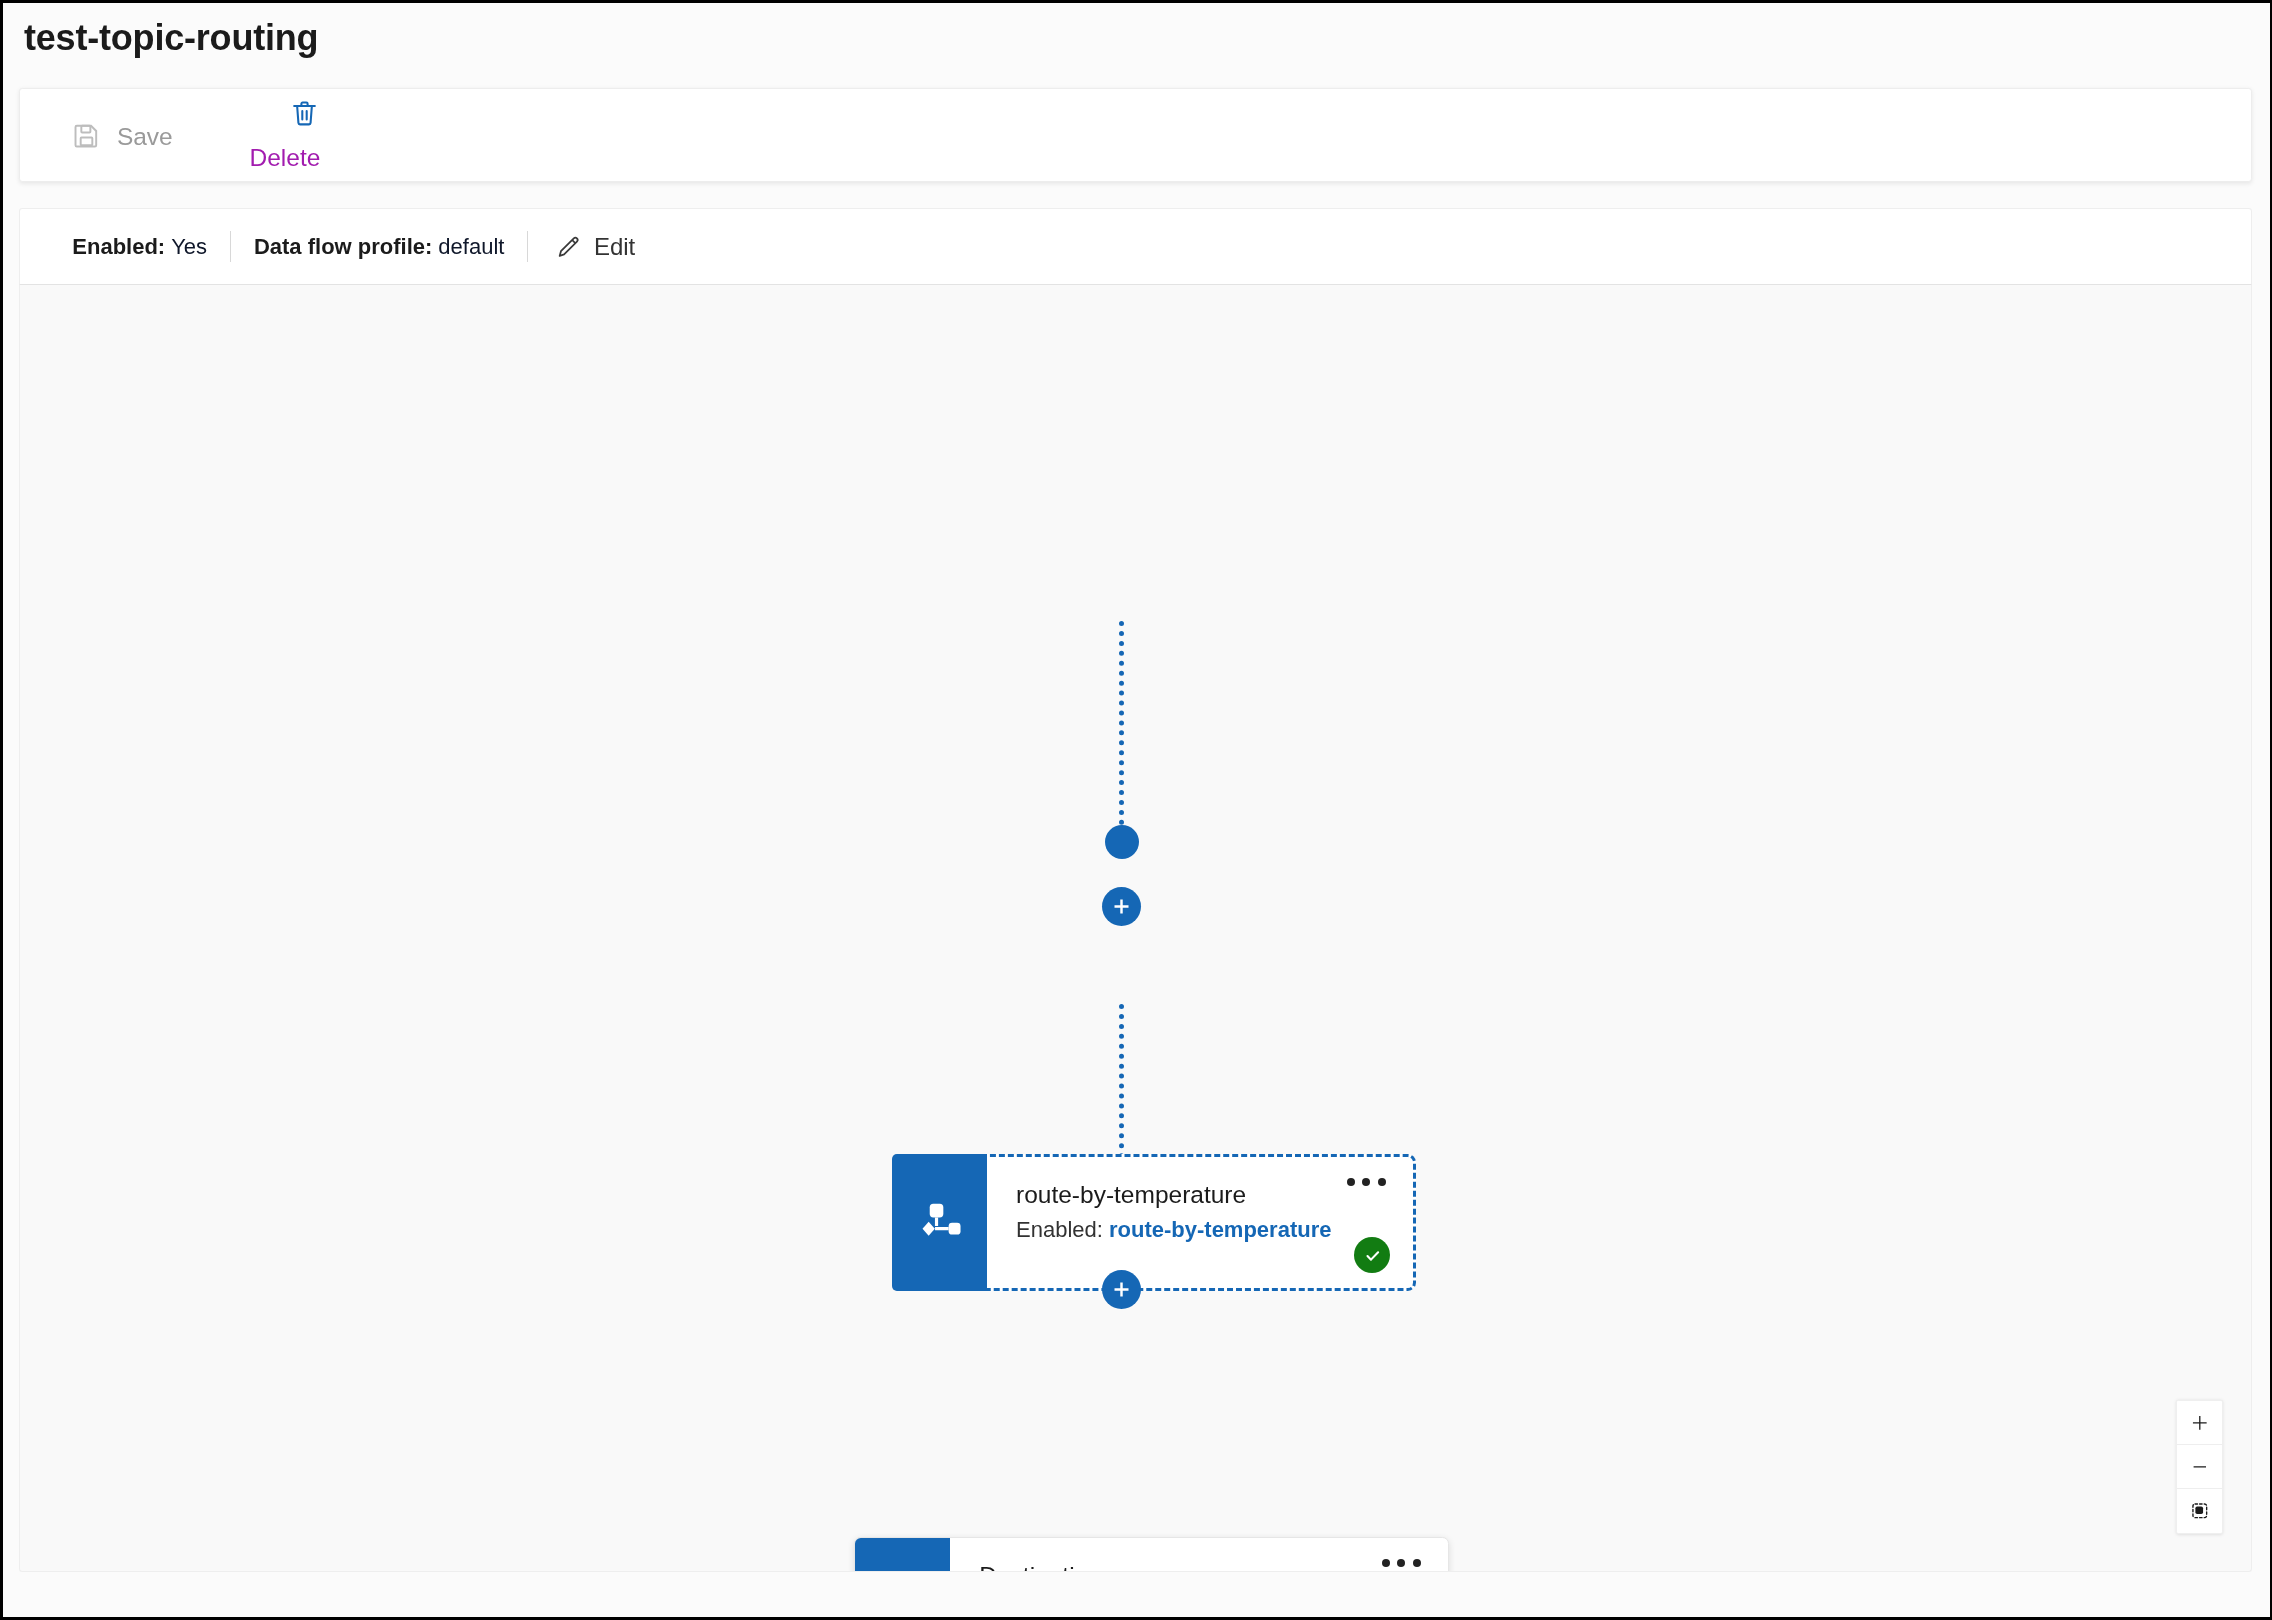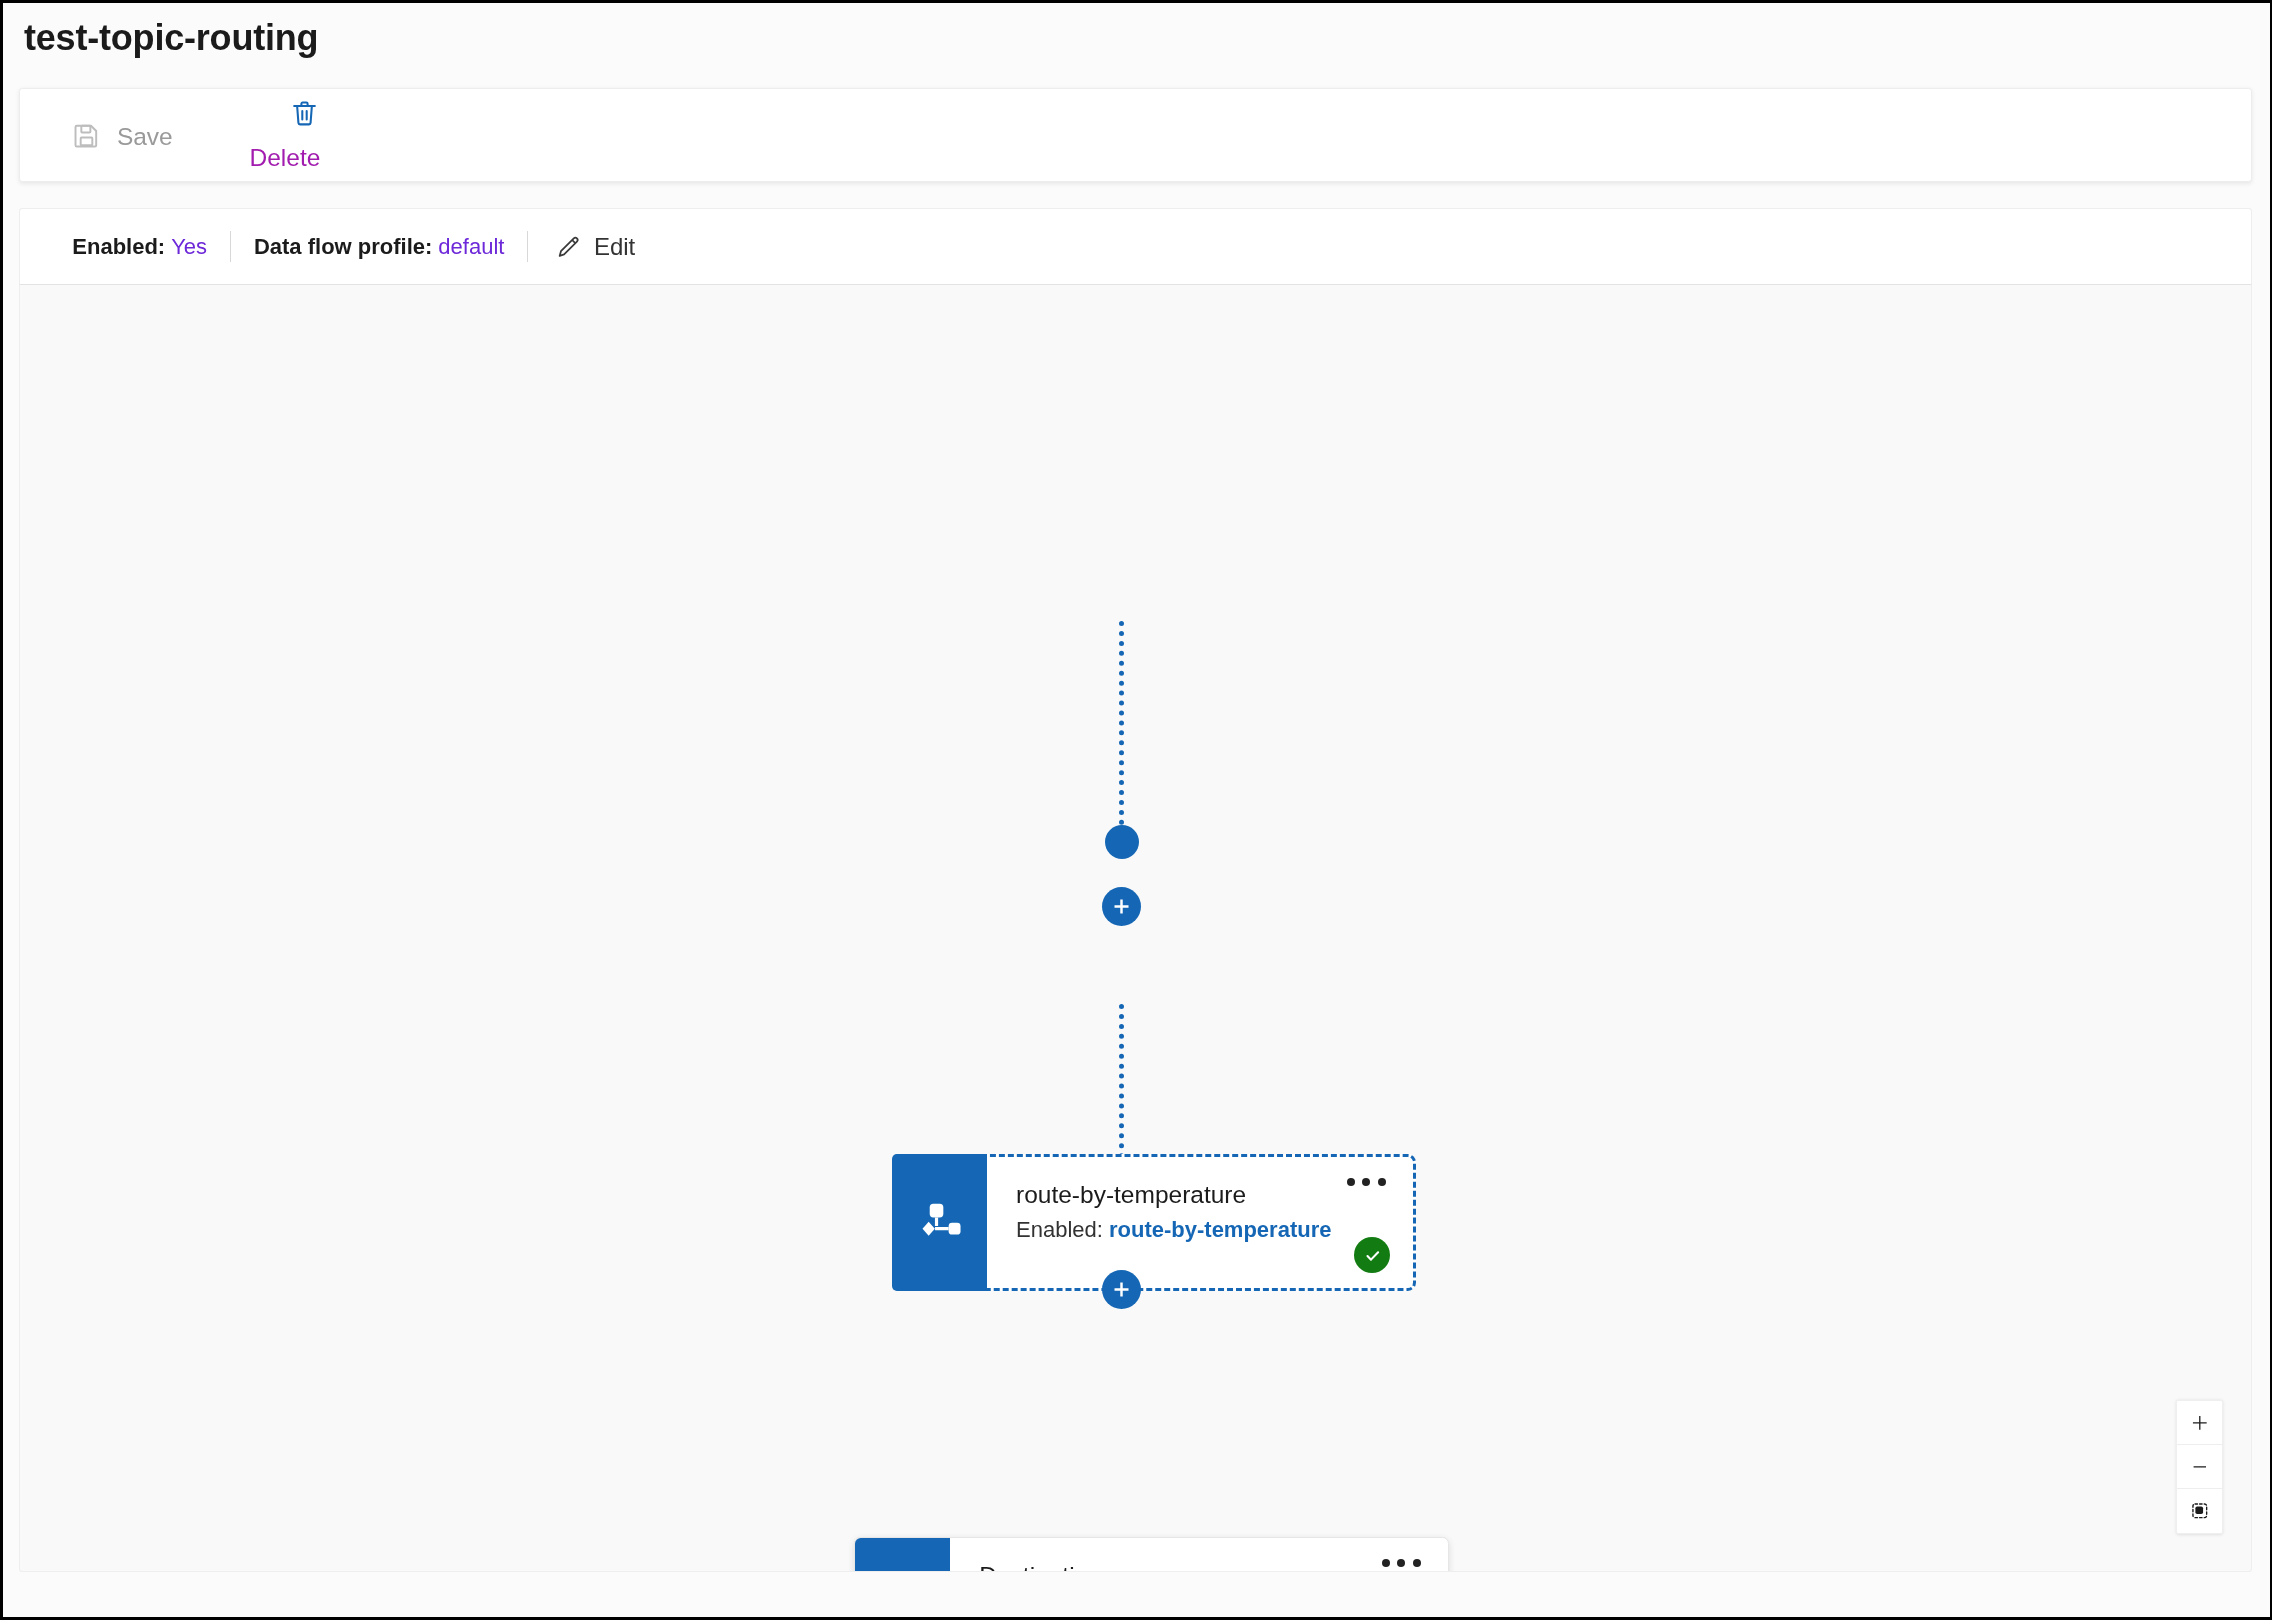--- a/index.html
+++ b/index.html
@@ -73,21 +73,21 @@
     background: #ffffff;
     border: 0.8px solid #eeeeee;
     border-bottom: none;
     border-radius: 3.3px 3.3px 0 0;
     display: flex; align-items: center;
     padding-left: 52px;
     font-size: 22px;
   }
   .info-seg { display: flex; align-items: center; gap: 6px; white-space: nowrap; }
   .info-key { font-weight: 700; color: #1b1b1b; }
-  .info-val { color: #6d28d9; }
+  .info-val { color: #0f172a; }
   .info-div { width: 0.8px; height: 31px; background: #d8d8d8; margin: 0 23px; }
   #edit-btn {
     display: flex; align-items: center; gap: 11.4px;
     background: none; border: none; font-family: inherit;
     font-size: 24px; color: #333333; cursor: pointer; padding: 3.3px;
   }
 
   
   #canvas {
     position: absolute;

